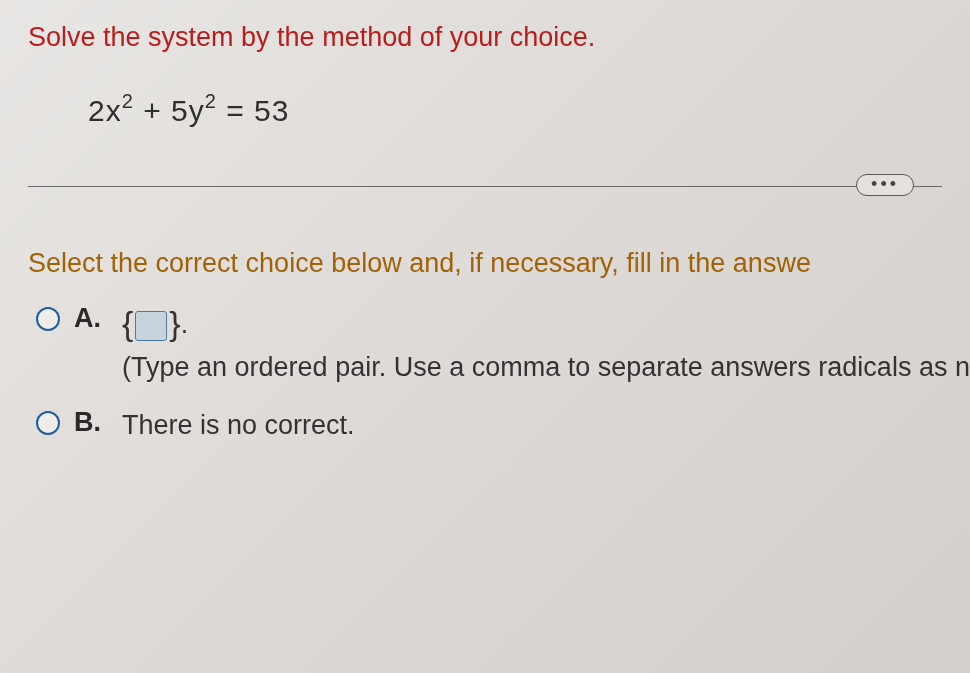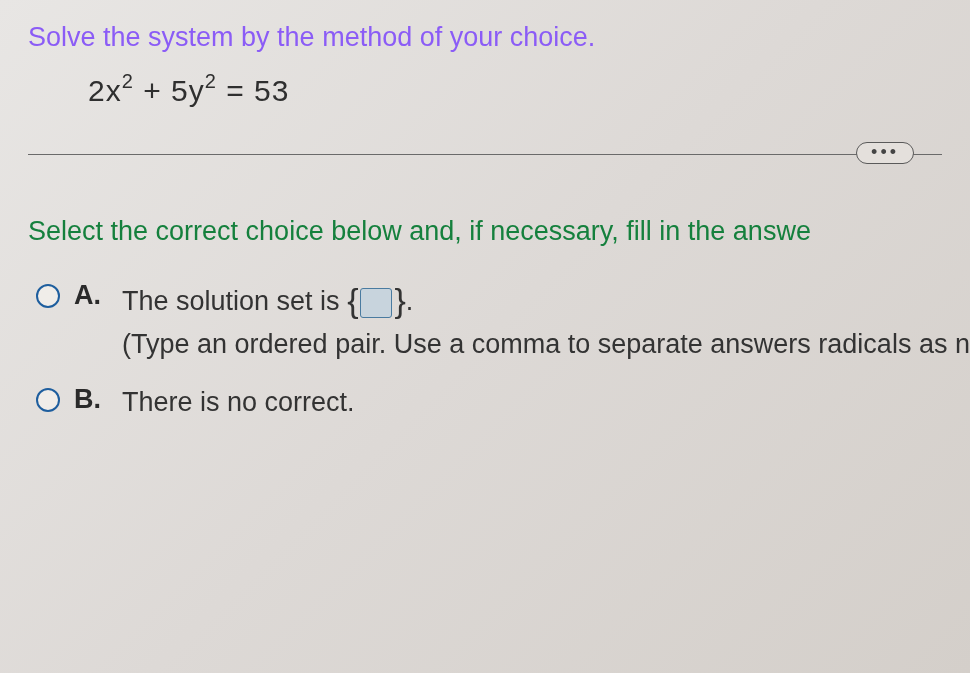--- a/index.html
+++ b/index.html
@@ -8,26 +8,26 @@
       height: 673px;
       background: linear-gradient(135deg, #e8e6e4 0%, #ddd9d6 50%, #d4cfca 100%);
       font-family: Arial, Helvetica, sans-serif;
       color: #2a2a2a;
       padding: 22px 28px;
       overflow: hidden;
       position: relative;
     }
     .question-text {
       font-size: 27px;
-      color: #8b5cf6;
-      margin-bottom: 19px;
+      color: #b91c1c;
+      margin-bottom: 39px;
     }
     .equations {
       margin-left: 60px;
-      margin-bottom: 28px;
+      margin-bottom: 40px;
     }
     .eq {
       font-size: 30px;
       color: #2f2f2f;
       margin-bottom: 6px;
       letter-spacing: 1px;
     }
     .eq sup {
       font-size: 20px;
       vertical-align: super;
@@ -56,22 +56,22 @@
       padding: 2px 14px 4px 14px;
       background: #e4e0dc;
       font-size: 18px;
       letter-spacing: 3px;
       color: #444;
       line-height: 14px;
       cursor: pointer;
     }
     .instruction {
       font-size: 27px;
-      color: #15803d;
-      margin-bottom: 33px;
+      color: #a16207;
+      margin-bottom: 24px;
       white-space: nowrap;
     }
     .choice {
       display: flex;
       align-items: flex-start;
       margin-bottom: 22px;
       margin-left: 8px;
     }
     .radio {
       flex: 0 0 auto;
@@ -140,21 +140,21 @@
   <div class="more-pill">•••</div>
 </div>
 
 <div class="instruction">Select the correct choice below and, if necessary, fill in the answe</div>
 
 <div class="choice">
   <div class="radio"></div>
   <div class="choice-letter">A.</div>
   <div class="choice-body">
     <div>
-      <span>The solution set is </span><span class="set-brace">
+      <span class="set-brace">
           <span class="brace">{</span>
           <span class="answer-box"></span>
           <span class="brace">}</span>
         </span><span>.</span>
     </div>
     <div class="choice-hint">(Type an ordered pair. Use a comma to separate answers radicals as needed. Simplify your answer.)</div>
   </div>
 </div>
 
 <div class="choice">

